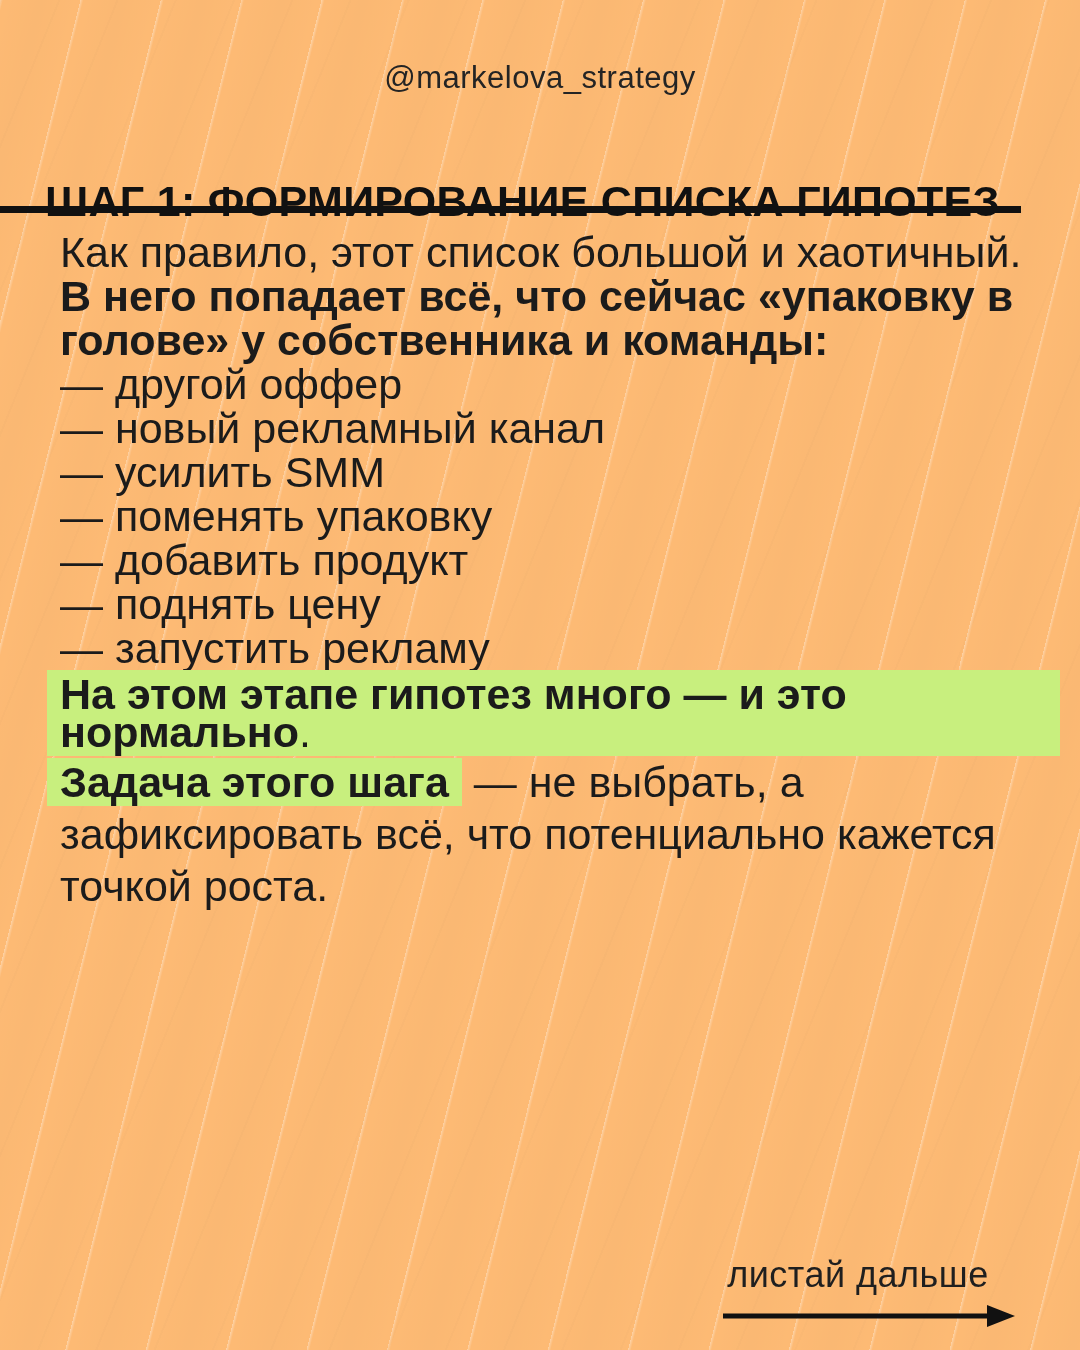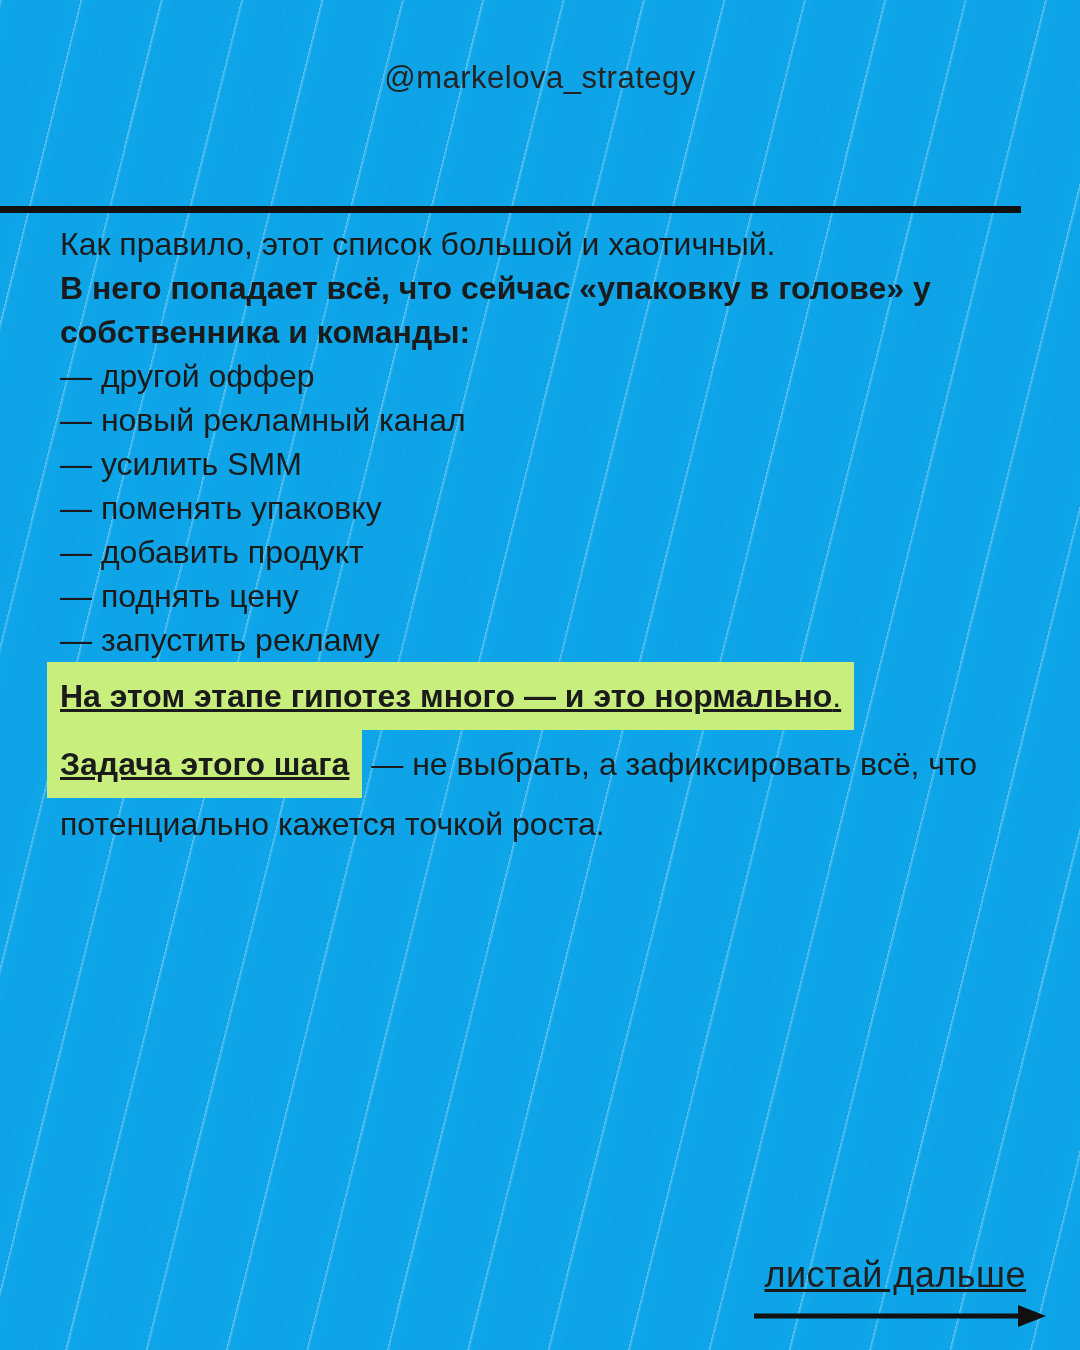--- a/index.html
+++ b/index.html
@@ -4,21 +4,21 @@
 <style>
   html, body { margin: 0; padding: 0; }
   body {
     font-family: "Liberation Sans", sans-serif;
     background: #e8e7e5;
   }
   .page {
     position: relative;
     width: 1080px;
     height: 1350px;
-    background: #0ea5e9;
+    background: #fdba74;
     color: #1b1b1b;
     overflow: hidden;
   }
   
   .texture {
     position: absolute;
     inset: 0;
     background:
       repeating-linear-gradient(112deg,
         rgba(0,0,0,0.013) 0px, rgba(0,0,0,0.013) 2px,
@@ -54,67 +54,66 @@
   .title-rule {
     position: absolute;
     top: 206px;
     left: 0;
     width: 1021px;
     height: 7px;
     background: #111;
   }
   .body-block {
     position: absolute;
-    top: 222px;
+    top: 230px;
     left: 60px;
     width: 1000px;
-    font-size: 32px;
+    font-size: 43px;
     line-height: 44px;
   }
   .body-block p { margin: 0; }
   .intro-bold { font-weight: 700; }
   .hyp-item { white-space: nowrap; }
   .note-line { margin-top: 34px; }
   .task-par { margin-top: 36px; line-height: 52px; }
   .hl {
     display: inline-block;
     background: #c8ef7e;
-    padding: 15px 13px;
+    padding: 5px 13px;
     margin-left: -13px;
     line-height: 38px;
-    text-decoration: underline;
   }
   .hl b { font-weight: 700; }
   .hl .suffix { font-weight: 400; }
   .task-rest { font-weight: 400; }
   .footer {
     position: absolute;
     top: 1254px;
-    left: 752px;
+    left: 721px;
     width: 296px;
-    text-align: right;
-    text-decoration: underline;
+    text-align: center;
   }
   .footer-label {
     display: block;
     font-size: 36px;
     letter-spacing: 0.5px;
     color: #1f1f1f;
     padding-right: 22px;
   }
   .footer-arrow { display: block; margin-top: 6px; }
 </style>
 </head>
 <body>
 
 <div class="page">
   <div class="texture"></div>
 
   <div class="handle">@markelova_strategy</div>
 
+  <h1 class="title">ШАГ 1: ФОРМИРОВАНИЕ СПИСКА ГИПОТЕЗ</h1>
 
   <div class="title-rule"></div>
 
   <div class="body-block">
     <p>Как правило, этот список большой и хаотичный.</p>
     <p class="intro-bold">В него попадает всё, что сейчас «упаковку в голове» у собственника и команды:</p>
 
     <div>
       <div class="hyp-item">— другой оффер</div>
       <div class="hyp-item">— новый рекламный канал</div>

